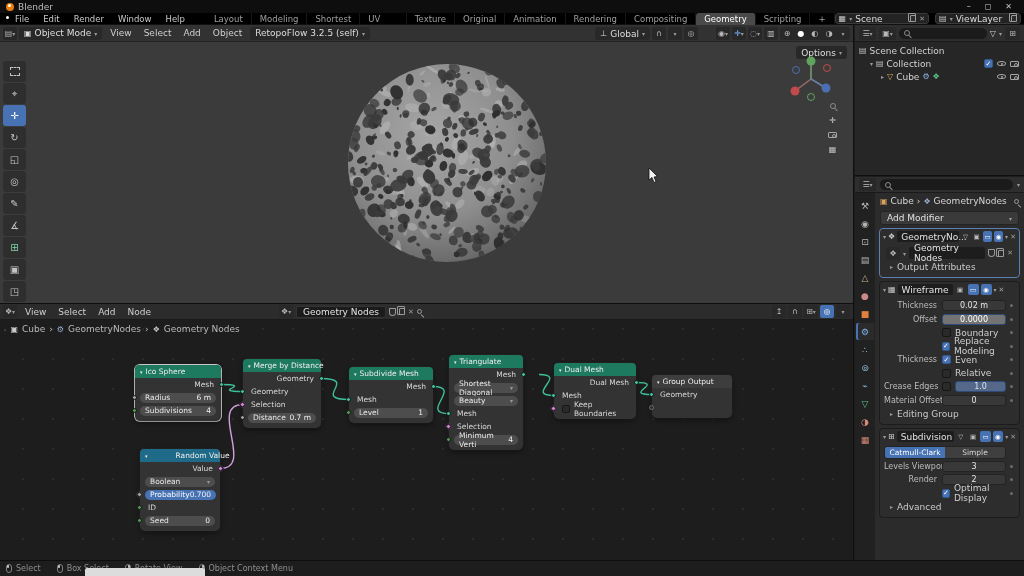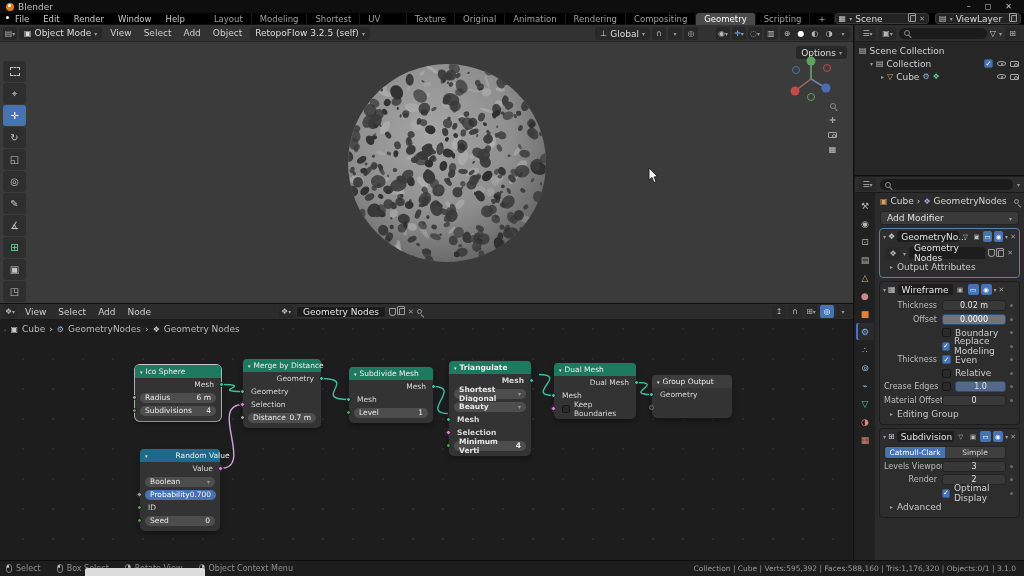--- a/index.html
+++ b/index.html
@@ -1004,21 +1004,21 @@
             <span class="sock in" style="background: rgb(63, 191, 155);"></span>
           </div>
           <div class="nrow">
             <div class="npill">
               <span>Level</span>
               <span class="nv">1</span>
             </div>
             <span class="sock in" style="background: rgb(79, 155, 75);"></span>
           </div>
         </div>
-        <div class="node" style="left: 449px; top: 57px; width: 82px; padding-bottom: 4px; font-weight: bold;">
+        <div class="node" style="left: 449px; top: 51px; width: 74px; padding-bottom: 4px;">
           <div class="node-head" style="background: rgb(30, 122, 95);">
             <span class="carat">▾</span>
             <span>Triangulate</span>
           </div>
           <div class="nrow out">
             <span>Mesh</span>
             <span class="sock outp" style="background: rgb(63, 191, 155);"></span>
           </div>
           <div class="nrow">
             <div class="npill">
@@ -1133,17 +1133,16 @@
         </div>
         <div class="sb-item">
           <span class="mouse mid"></span>
           <span>Rotate View</span>
         </div>
         <div class="sb-item">
           <span class="mouse right"></span>
           <span>Object Context Menu</span>
         </div>
       </div>
-    <span class="sb-info">Collection | Cube | Verts:595,392 | Faces:588,160 | Tris:1,176,320 | Objects:0/1 | 3.1.0</span>
   </div>
   <div class="taskbar-peek"></div>
 
 </div>
 
 </body></html>

